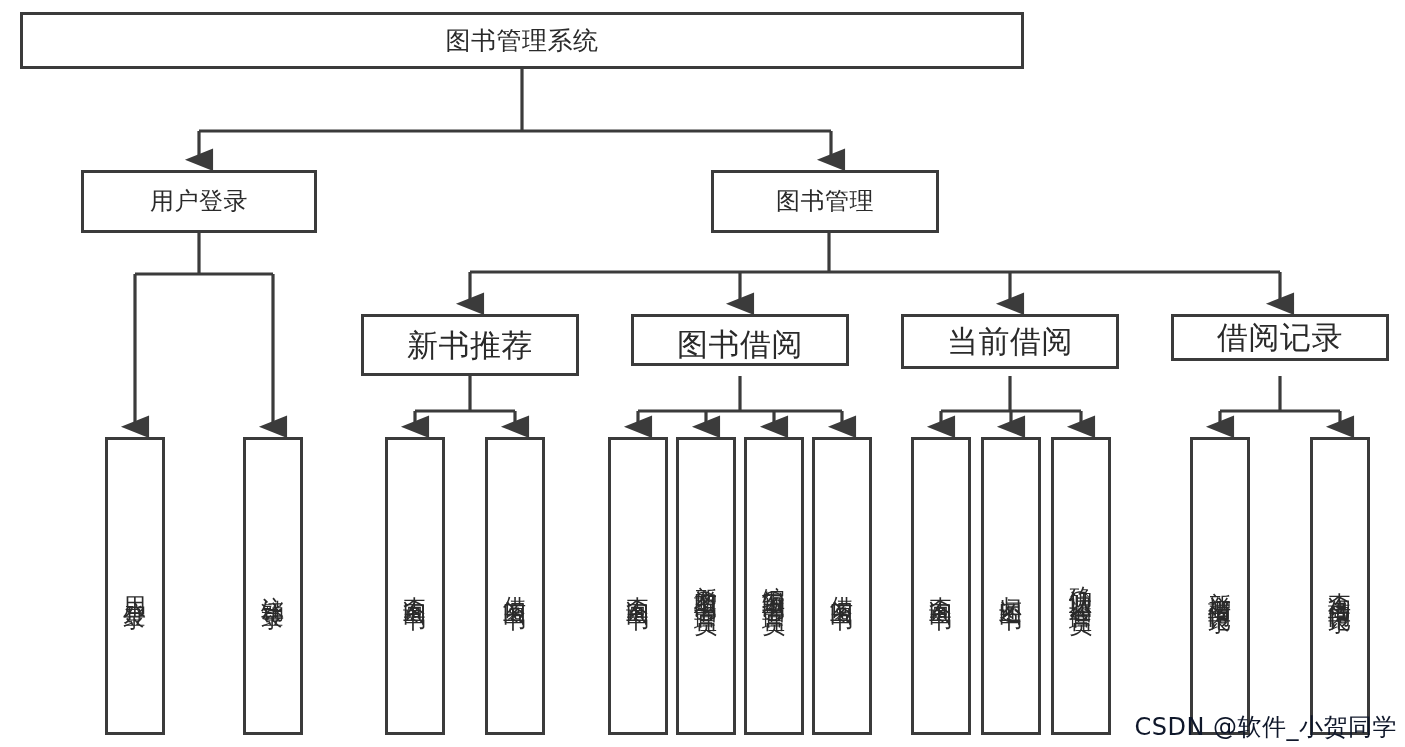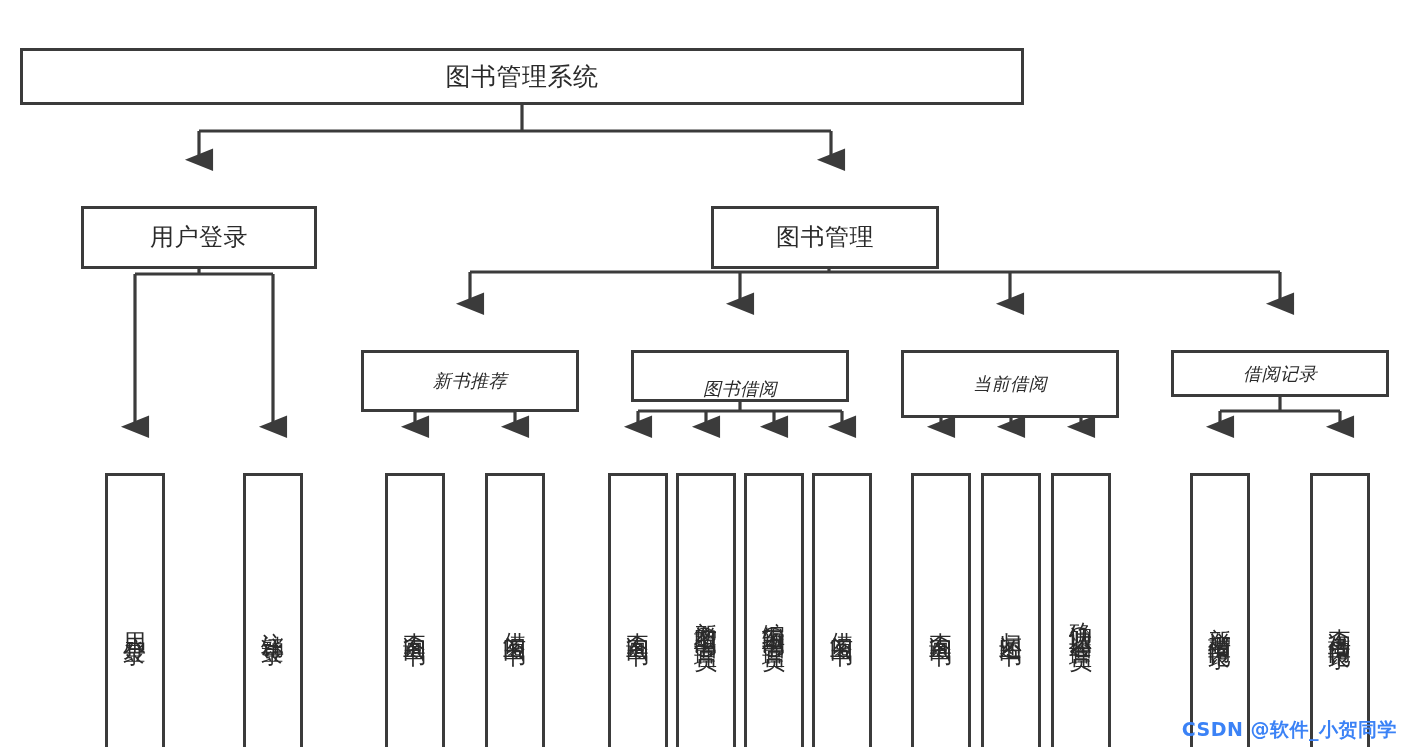--- a/index.html
+++ b/index.html
@@ -26,21 +26,20 @@
   }
   .node {
     position: absolute;
     box-sizing: border-box;
     border: 3px solid #3b3b3b;
     background: #ffffff;
     display: flex;
     align-items: center;
     justify-content: center;
     color: #2a2a2a;
-    margin-top: 36px;
   }
   .node-label {
     display: block;
     text-align: center;
     line-height: 1.18;
     letter-spacing: 0.5px;
   }
   .node.horizontal .node-label {
     writing-mode: horizontal-tb;
   }
@@ -53,36 +52,34 @@
   .node.root {
     border-width: 3px;
   }
   .node.root .node-label {
     font-size: 25px;
   }
   .node.level2 .node-label {
     font-size: 24px;
   }
   .node.level3 .node-label {
-    font-size: 18px;
-    font-style: italic;
+    font-size: 31px;
   }
   .node.leaf .node-label {
     font-size: 23px;
   }
   #watermark {
     position: absolute;
     right: 8px;
     bottom: 4px;
-    font-size: 19px;
-    color: #3b82f6;
+    font-size: 24px;
+    color: #0f172a;
     letter-spacing: 0.5px;
     white-space: nowrap;
     pointer-events: none;
-    font-weight: bold;
   }
 </style>
 </head>
 <body>
 
 <div id="diagram-root">
 
   <svg id="edge-layer" viewBox="0 0 1405 747" xmlns="http://www.w3.org/2000/svg">
     <defs>
       <marker id="arrowhead" markerWidth="10" markerHeight="10" refX="4.2" refY="5" orient="auto" markerUnits="strokeWidth">
@@ -143,21 +140,21 @@
   <div class="node level2 horizontal" style="left:711px; top:170px; width:228px; height:63px;">
     <span class="node-label">图书管理</span>
   </div>
 
   <div class="node level3 horizontal" style="left:361px; top:314px; width:218px; height:62px;">
     <span class="node-label">新书推荐</span>
   </div>
   <div class="node level3 horizontal" style="left:631px; top:314px; width:218px; height:52px;align-items:flex-end;">
     <span class="node-label">图书借阅</span>
   </div>
-  <div class="node level3 horizontal" style="left:901px; top:314px; width:218px; height:68px;">
+  <div class="node level3 horizontal" style="left:901px; top:314px; width:218px; height:55px;">
     <span class="node-label">当前借阅</span>
   </div>
   <div class="node level3 horizontal" style="left:1171px; top:314px; width:218px; height:47px;">
     <span class="node-label">借阅记录</span>
   </div>
 
   <div class="node leaf vertical" style="left:105px; top:437px; width:60px; height:298px;">
     <span class="node-label">用户登录</span>
   </div>
   <div class="node leaf vertical" style="left:243px; top:437px; width:60px; height:298px;">

